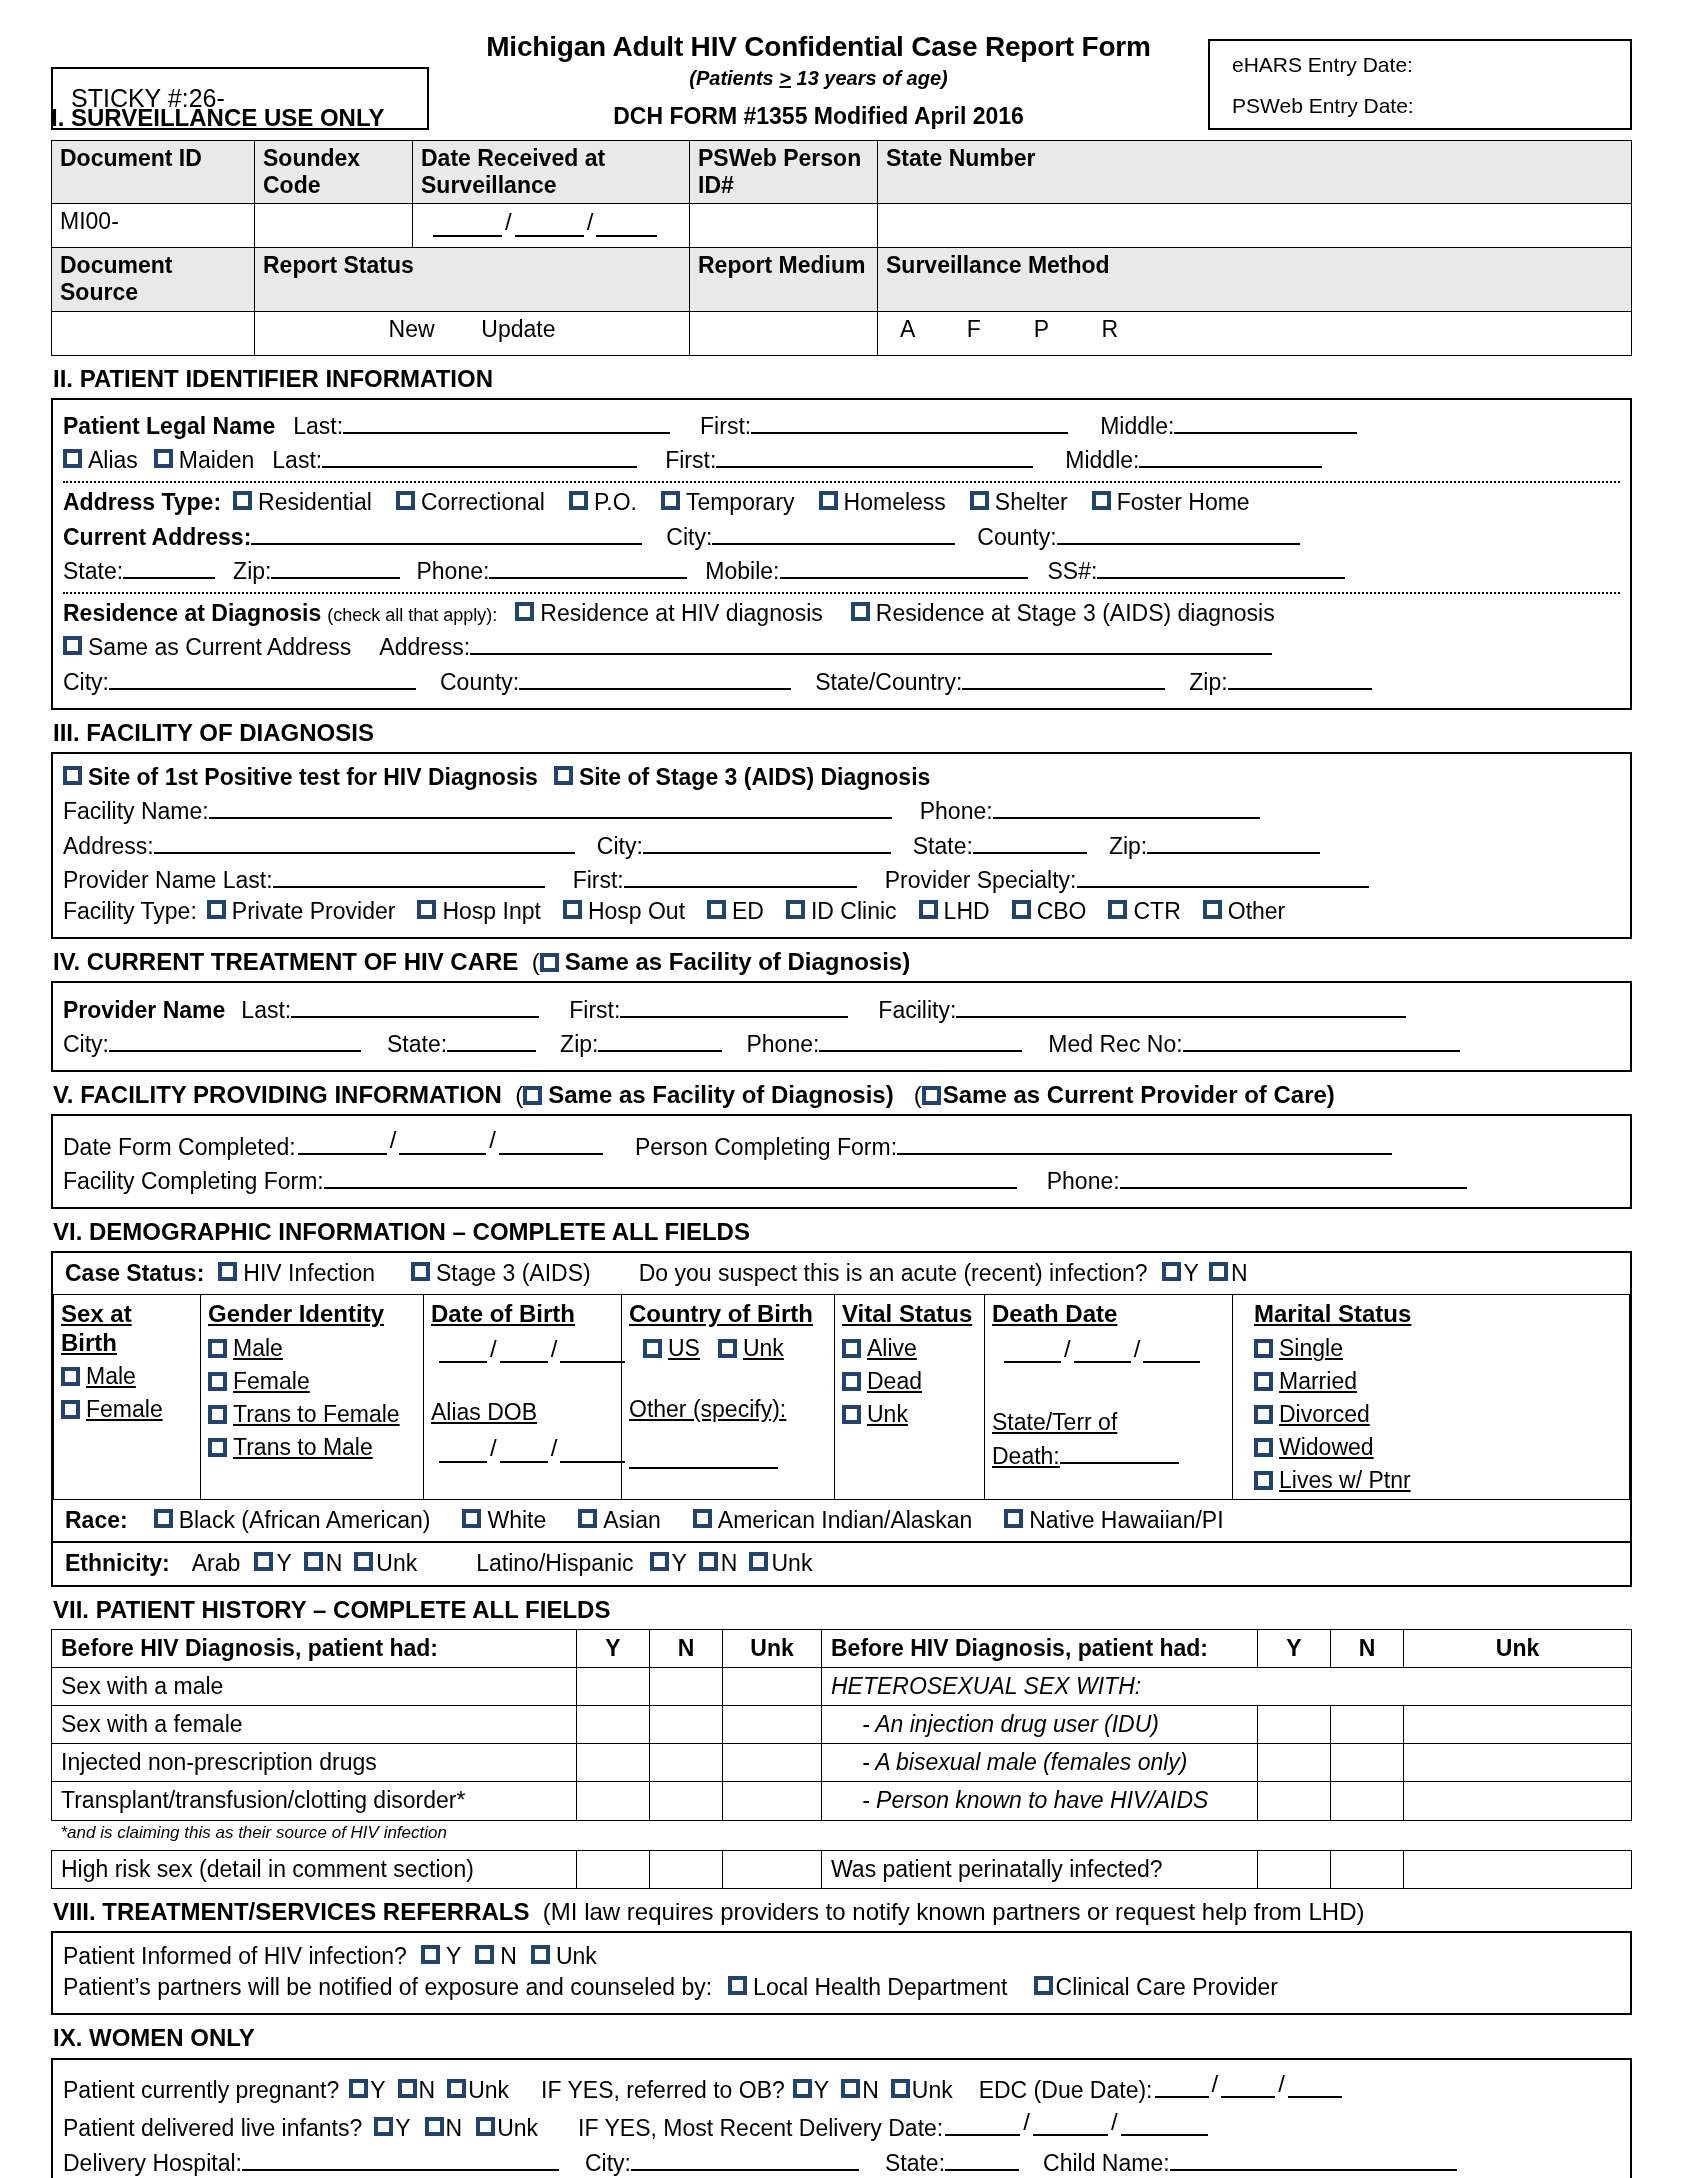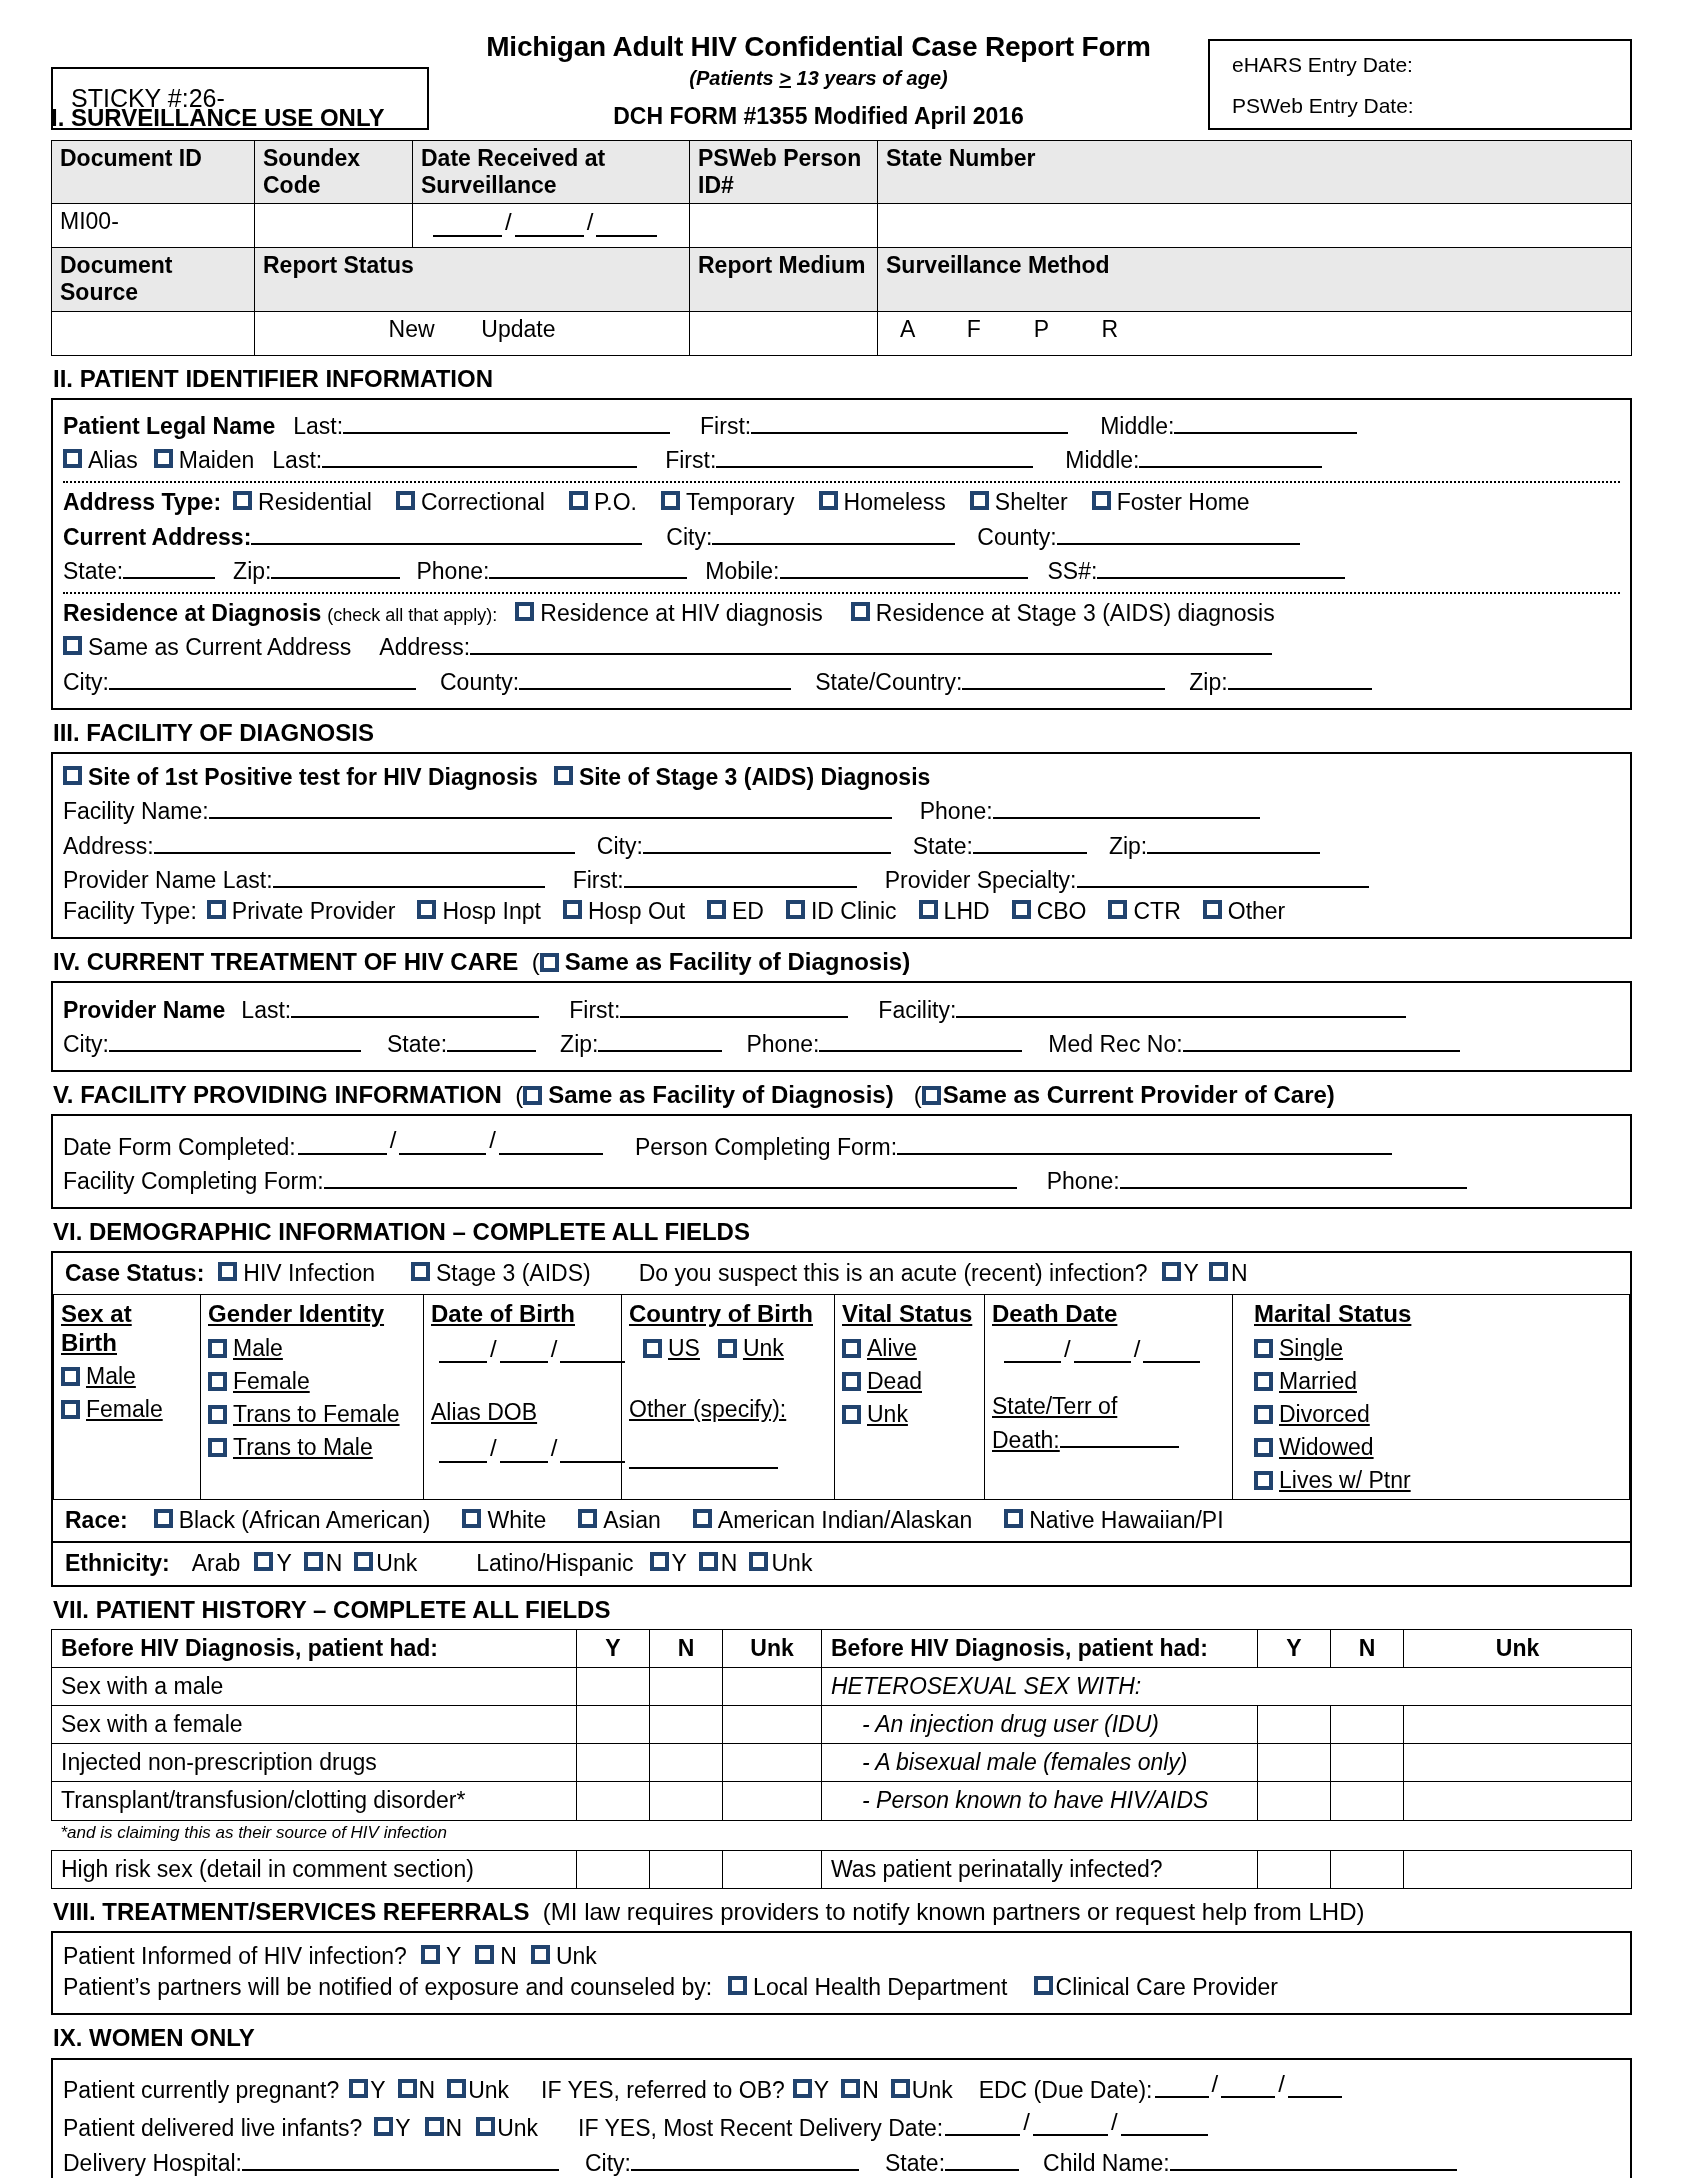--- a/index.html
+++ b/index.html
@@ -519,21 +519,21 @@
         </td>
         <td>
           <div class="colhead">Death Date</div>
           <div class="date" style="margin-top:6px;padding-left:10px">
                 <span class="fill" style="width:57px"></span>
                 <span class="slash">/</span>
                 <span class="fill" style="width:57px"></span>
                 <span class="slash">/</span>
                 <span class="fill" style="width:57px"></span>
               </div>
-          <div style="margin-top:24px">State/Terr of</div>
+          <div style="margin-top:40px">State/Terr of</div>
           <div style="margin-top:4px"><span>Death:</span><span class="fill" style="width:119px"></span></div>
         </td>
         <td>
           <div class="colhead" style="padding-left:14px">Marital Status</div>
           <div class="chk-line" style="padding-left:14px">
                 <span class="cb"></span>
                 <span>Single</span>
               </div>
           <div class="chk-line" style="padding-left:14px">
                 <span class="cb"></span>

